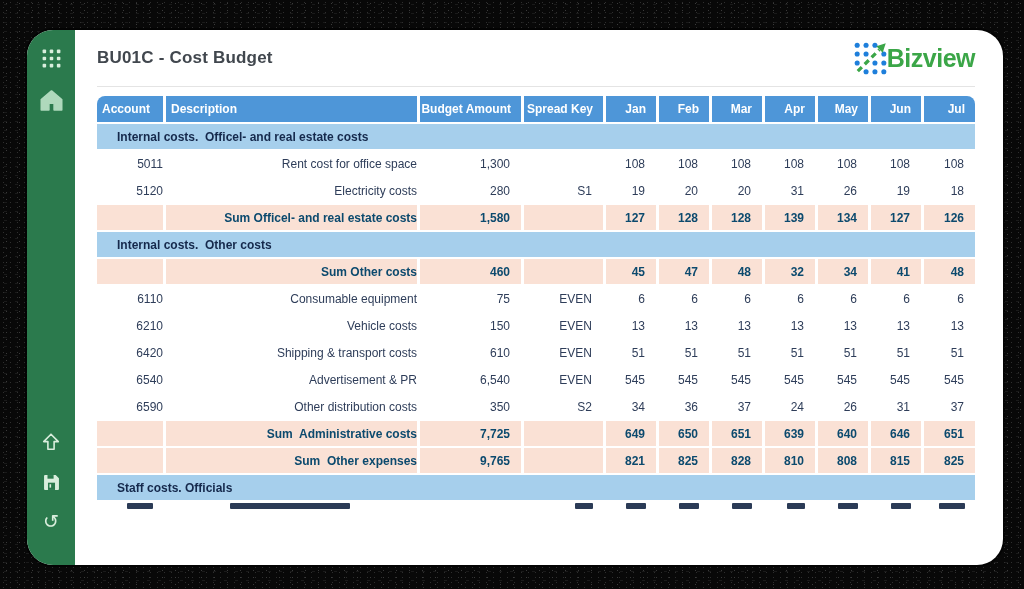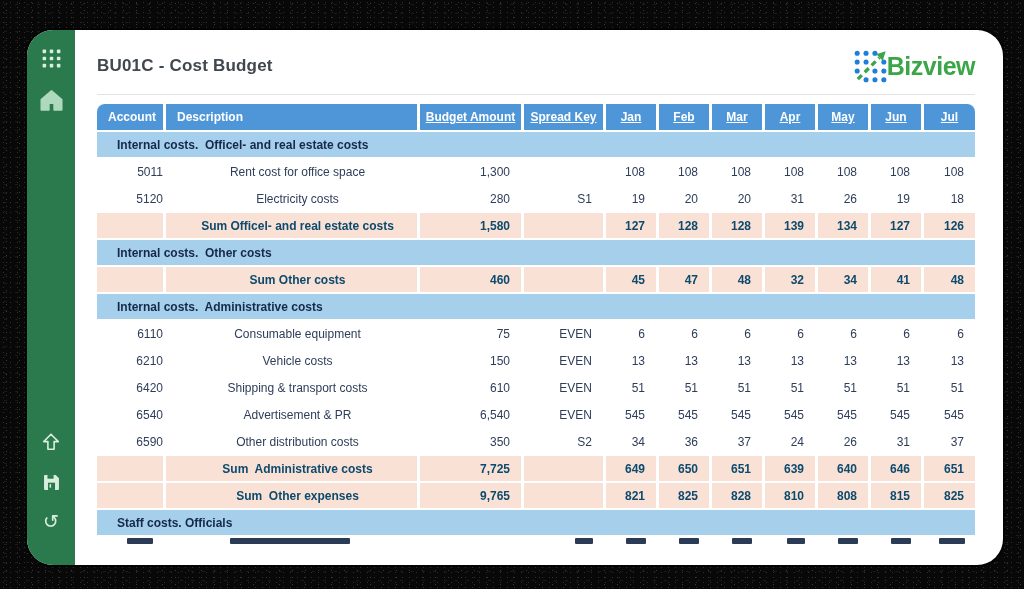--- a/index.html
+++ b/index.html
@@ -28,53 +28,53 @@
     width:26px;height:26px;display:flex;align-items:center;justify-content:center;
     margin-bottom:14px;cursor:pointer;flex:none;
   }
   .icon-btn.gap-lg{margin-bottom:16px;}
   .spacer{flex:1;}
   .uglyph{
     font-family:"DejaVu Sans",sans-serif;font-size:19px;line-height:1;
     color:#D9EEDD;transform:translateY(-1px);
   }
   
-  .main{flex:1;padding:0 28px 0 22px;box-sizing:border-box;margin-top:8px;}
+  .main{flex:1;padding:0 28px 0 22px;box-sizing:border-box;}
   .titlebar{
     height:56px;display:flex;align-items:center;justify-content:space-between;
     border-bottom:1px solid #E4E4E4;
   }
   .title{font-size:17px;font-weight:700;color:#41474E;letter-spacing:.2px;}
   .logo{display:flex;align-items:center;}
   .logo-text{font-size:25px;font-weight:700;color:#3BA648;letter-spacing:-0.5px;}
   
   table{
     border-collapse:separate;border-spacing:0;table-layout:fixed;
     width:878px;margin-top:9px;font-size:12px;color:#2E3D59;
   }
   th{
     background:#4E96D8;color:#fff;font-weight:700;font-size:12px;
     height:26px;padding:0;border-bottom:2px solid #fff;overflow:hidden;white-space:nowrap;
   }
   th+th, td+td{border-left:3px solid #fff;}
   th:first-child{border-top-left-radius:8px;}
   th:last-child{border-top-right-radius:8px;}
-  .h-left{text-align:left;padding-left:11px;}
-  .h-right{padding-right:0;text-decoration:underline;}
+  .h-left{text-align:left;padding-left:5px;}
+  .h-right{text-align:right;padding-right:10px;}
   td{
     height:25px;border-bottom:2px solid #fff;padding:0;
     overflow:hidden;white-space:nowrap;background:#fff;
   }
   tr.section td{
     background:#A6CFEC;color:#15294C;font-weight:700;
     text-align:left;padding-left:20px;white-space:pre;
   }
   tr.sum td{background:#FAE1D5;color:#0c4a6e;font-weight:700;}
   .c-account{text-align:right;}
-  .c-desc{text-align:center;padding-left:12px;white-space:pre;}
+  .c-desc{text-align:right;padding-left:12px;white-space:pre;}
   .c-num{text-align:right;padding-right:11px;}
   tr.clipped td{vertical-align:top;}
   .strip{
     display:inline-block;height:6px;background:#2B3B56;border-radius:1px;
     vertical-align:top;margin-top:1px;
   }
 </style>
 </head>
 <body>
 
@@ -227,23 +227,20 @@
             <td class="c-num">460</td>
             <td class="c-num"></td>
             <td class="c-num">45</td>
             <td class="c-num">47</td>
             <td class="c-num">48</td>
             <td class="c-num">32</td>
             <td class="c-num">34</td>
             <td class="c-num">41</td>
             <td class="c-num">48</td>
           </tr>
-          <tr class="section">
-            <td colspan="11">Internal costs.  Administrative costs</td>
-          </tr>
           <tr class="data">
             <td class="c-account">6110</td>
             <td class="c-desc">Consumable equipment</td>
             <td class="c-num">75</td>
             <td class="c-num">EVEN</td>
             <td class="c-num">6</td>
             <td class="c-num">6</td>
             <td class="c-num">6</td>
             <td class="c-num">6</td>
             <td class="c-num">6</td>

